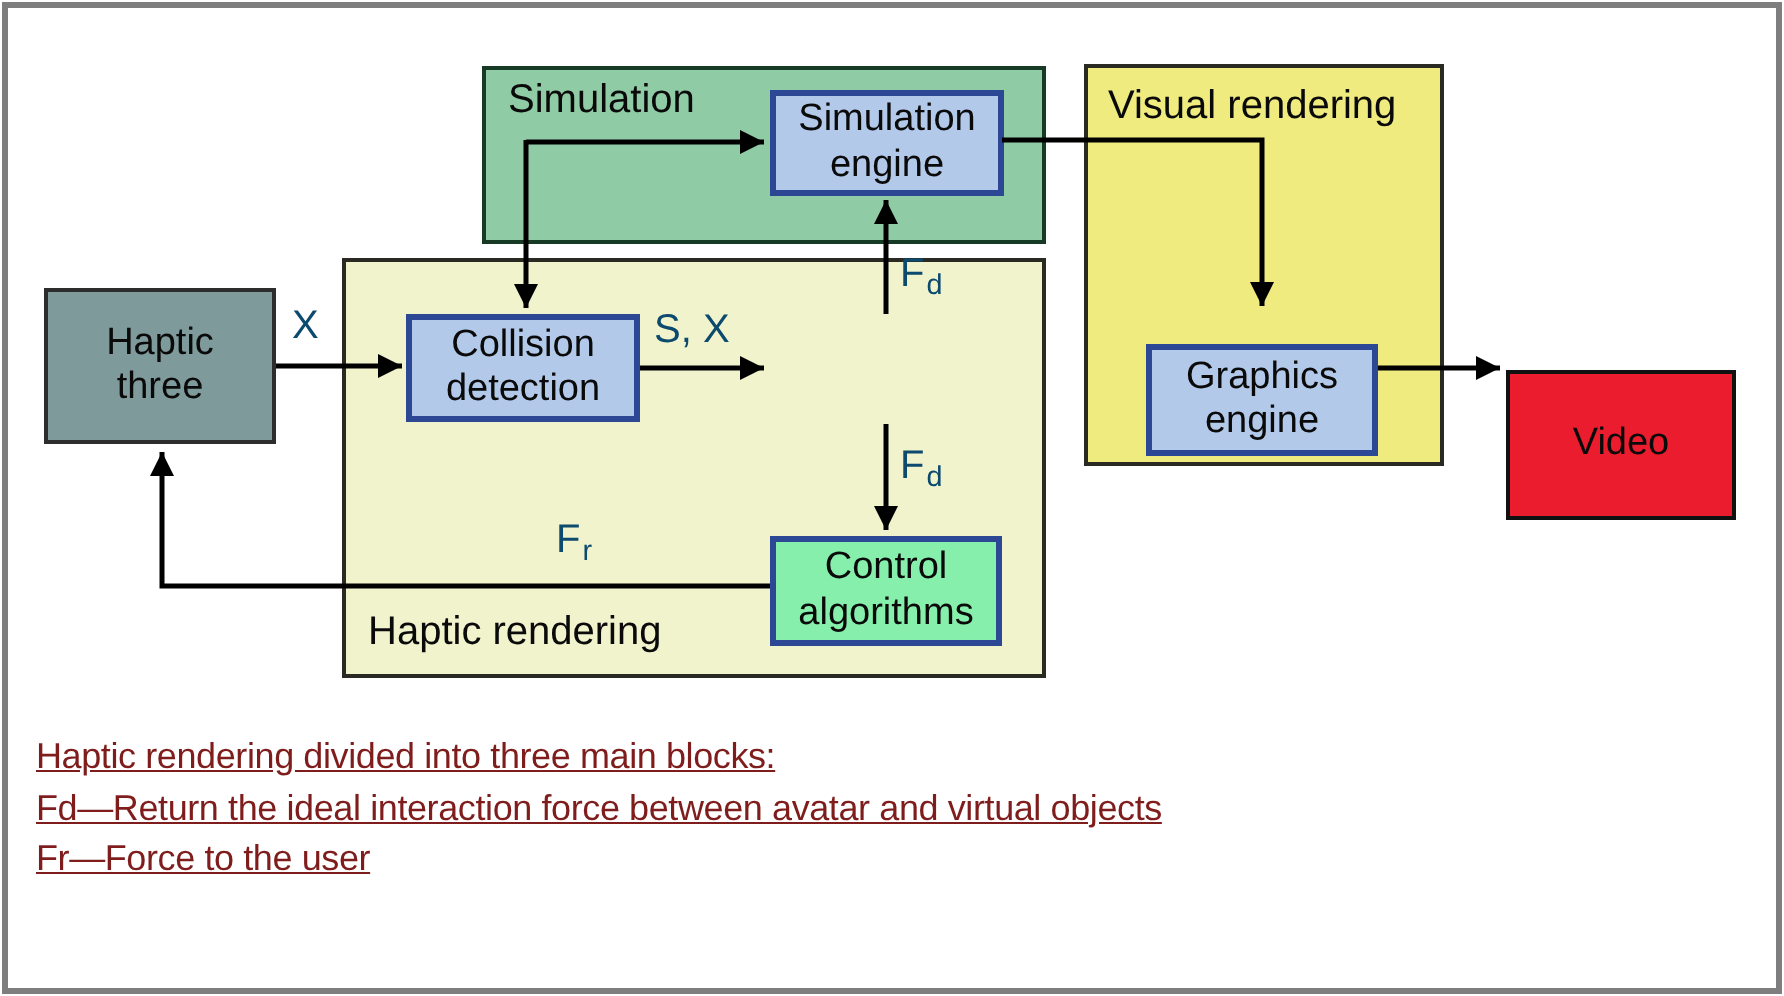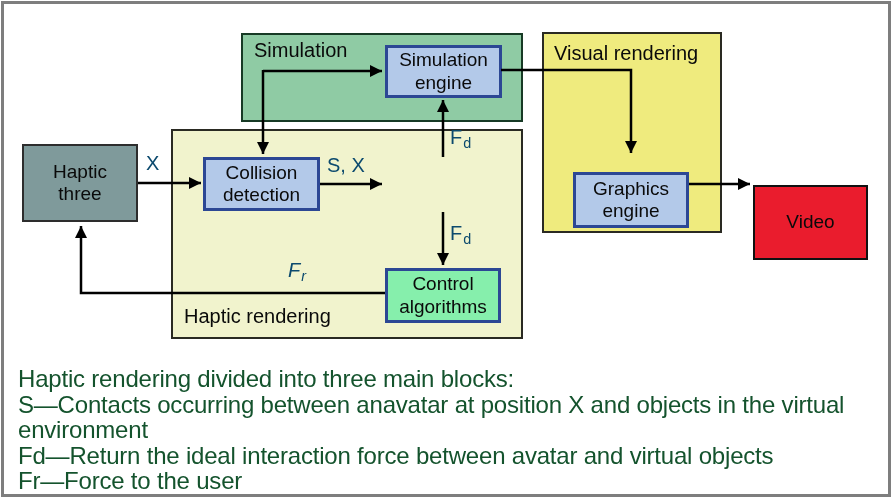--- a/index.html
+++ b/index.html
@@ -68,25 +68,26 @@
     font-size: 0.72em;
     position: relative;
     top: 4px;
     margin-left: 1px;
   }
   .caption {
     position: absolute;
     left: 18px;
     top: 366px;
     width: 860px;
-    font-size: 24px;
+    font-size: 18px;
     line-height: 25.5px;
     letter-spacing: -0.2px;
-    color: #14532d;
+    color: #7f1d1d;
     z-index: 20;
+    text-decoration: underline;
   }
 </style>
 </head>
 <body>
 
 <div class="figure">
   <div class="frame-border"></div>
 
   <div class="region" style="left: 241px; top: 33px; width: 282px; height: 89px; background-color: rgb(143, 203, 164); border-color: rgb(23, 58, 37);">
     <div class="region-label" style="left:11px;top:4px;">Simulation</div>
@@ -152,23 +153,22 @@
   </div>
   <div class="sig" style="left:327px;top:154px;">
     <span>S, X</span>
   </div>
   <div class="sig" style="left:450px;top:126px;">
     <span>F</span><span class="sub">d</span>
   </div>
   <div class="sig" style="left:450px;top:222px;">
     <span>F</span><span class="sub">d</span>
   </div>
-  <div class="sig" style="left:288px;top:259px;font-style:italic;">
+  <div class="sig" style="left:278px;top:259px;">
     <span>F</span><span class="sub">r</span>
   </div>
 
   <div class="caption">
     <div>Haptic rendering divided into three main blocks:</div>
-    <div>S—Contacts occurring between anavatar at position X and objects in the virtual environment</div>
     <div>Fd—Return the ideal interaction force between avatar and virtual objects</div>
     <div>Fr—Force to the user</div>
   </div>
 </div>
 
 </body></html>

